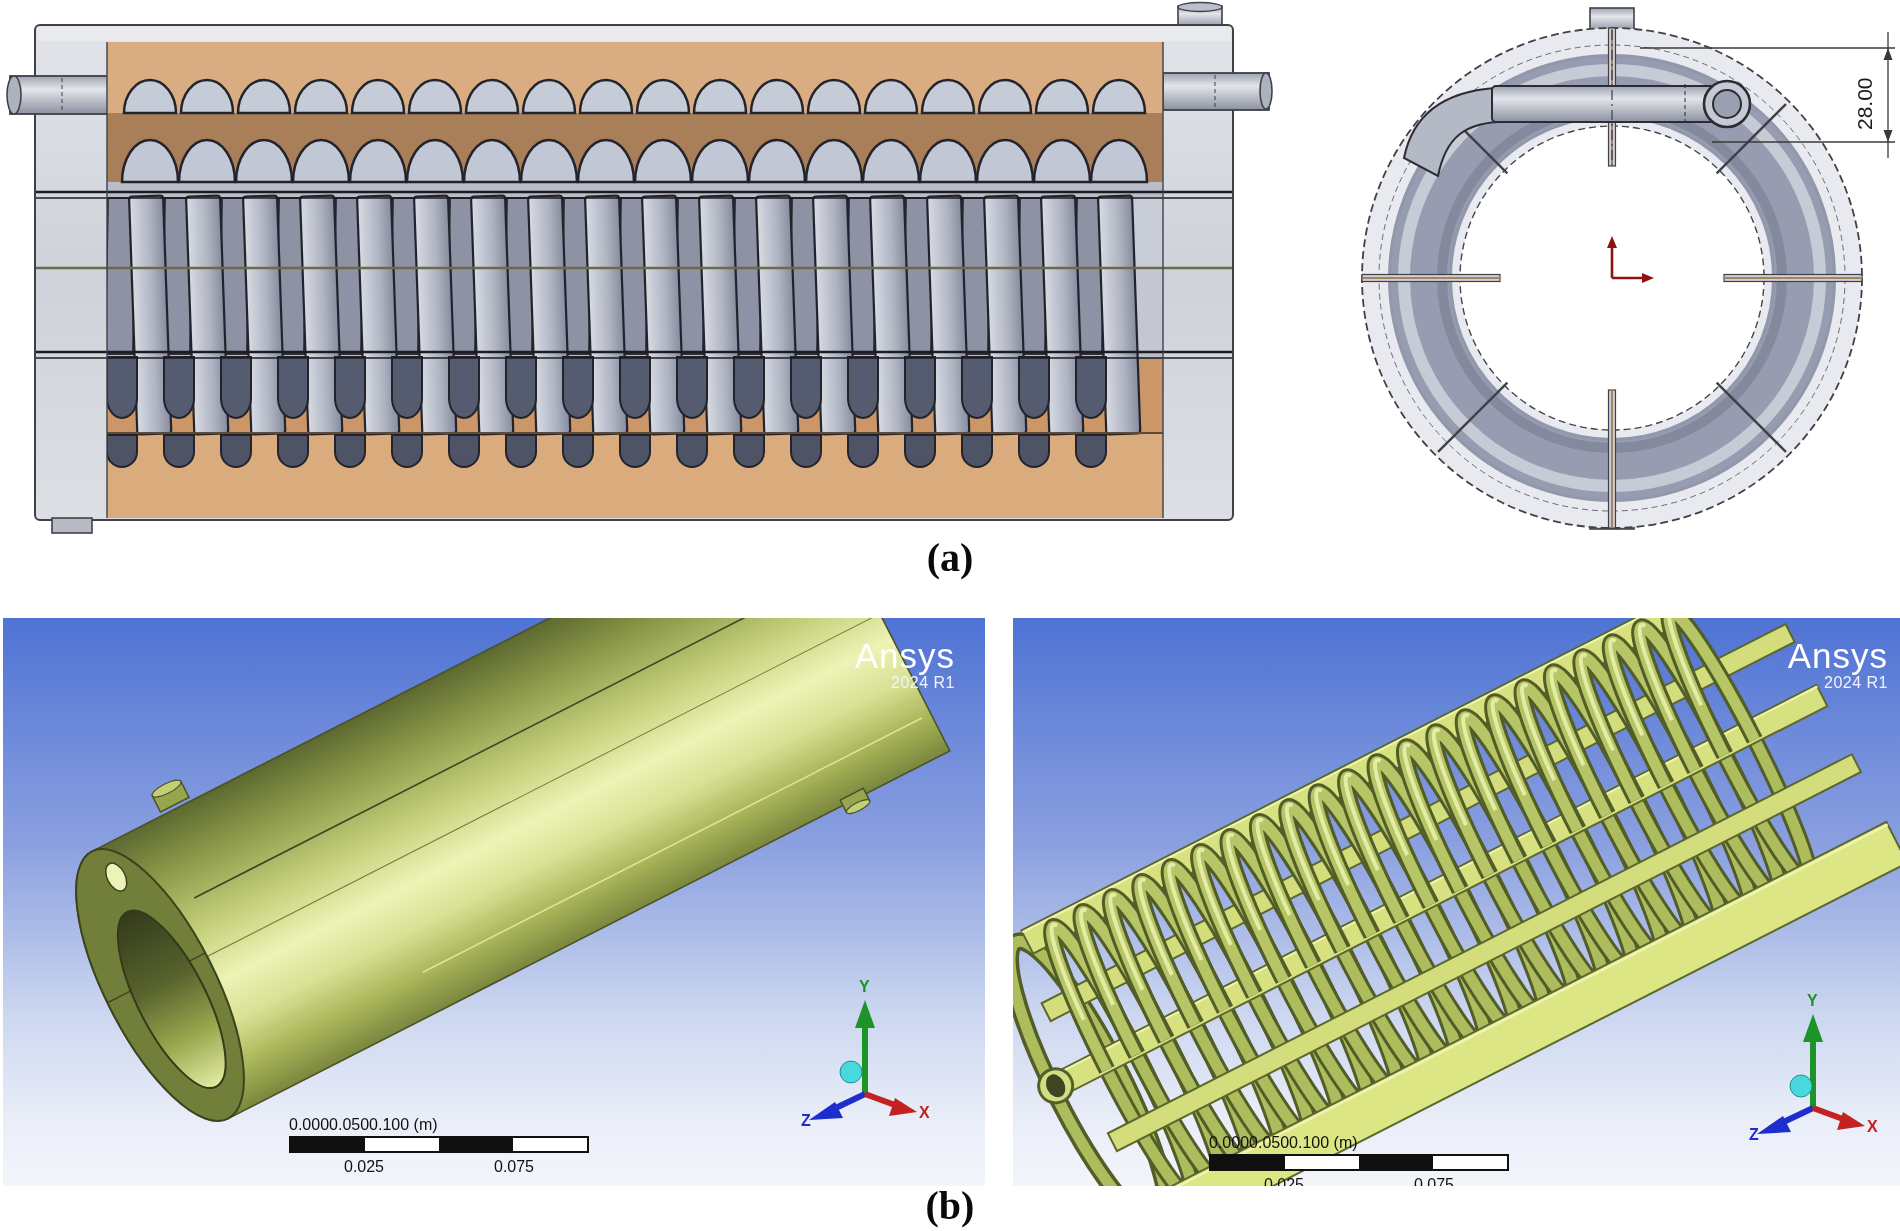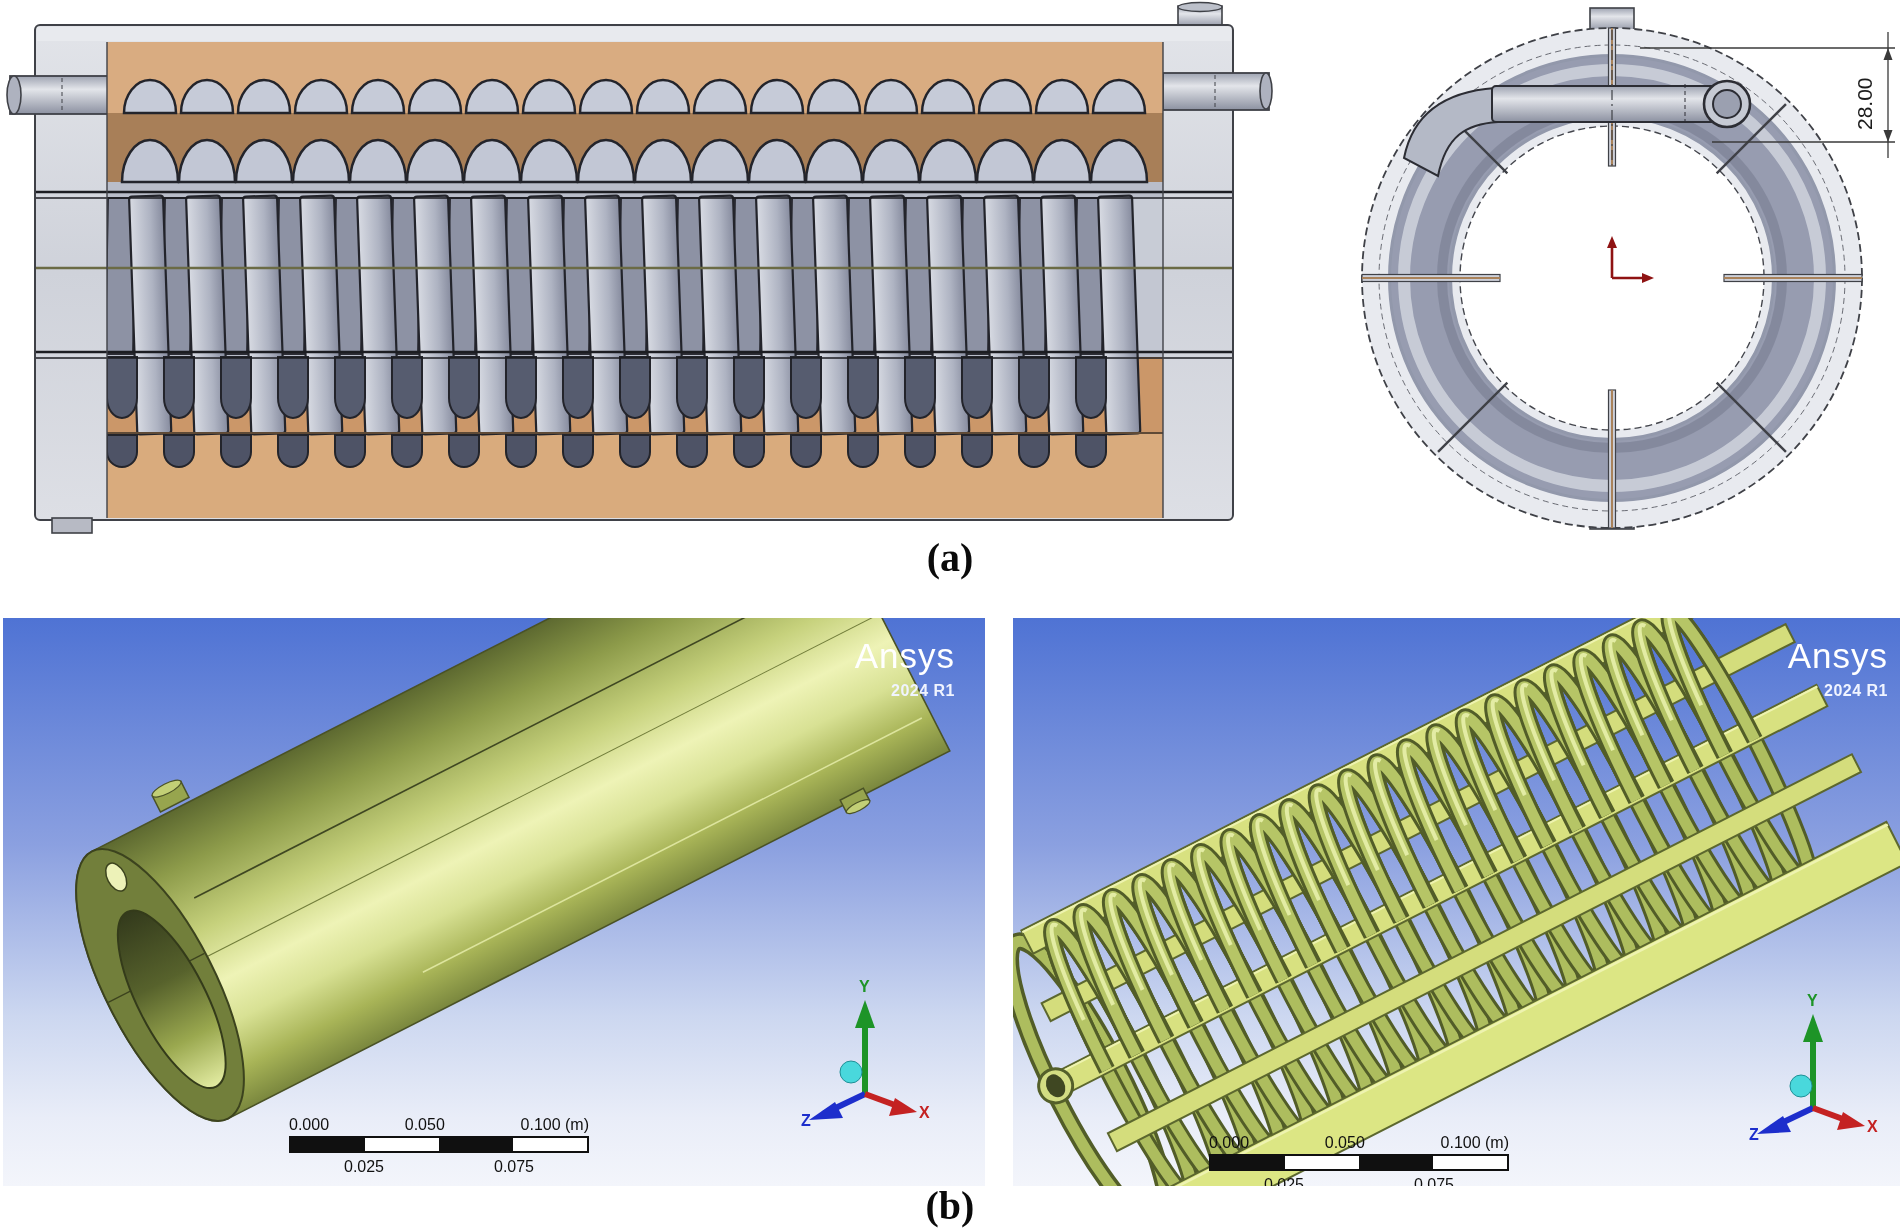--- a/index.html
+++ b/index.html
@@ -12,25 +12,25 @@
   .vp{position:absolute;overflow:hidden;
       background:linear-gradient(180deg,var(--viewport_top,#4f73d4) 0%,#8ba0e0 40%,
                  #ccd7f0 70%,#e9edf8 88%,var(--viewport_bottom,#f3f5fb) 100%);}
   #vp-left{left:3px;top:618px;width:982px;height:568px;}
   #vp-right{left:1013px;top:618px;width:887px;height:568px;}
   .render{position:absolute;left:0;top:0;}
   .ansys-logo{position:absolute;top:20px;text-align:right;color:#ffffff;line-height:1.05;}
   #vp-left .ansys-logo{right:30px;}
   #vp-right .ansys-logo{right:12px;}
   .ansys-name{font-size:35px;font-weight:normal;letter-spacing:1px;}
-  .ansys-ver{font-size:16px;font-weight:bold;color:#f0f4ff;letter-spacing:.5px;margin-top:8px;}
+  .ansys-ver{font-size:16px;font-weight:normal;color:#f0f4ff;letter-spacing:.5px;}
   .sbar{position:absolute;width:300px;color:#101010;font-size:16px;}
   #vp-left .sbar{left:286px;top:498px;}
   #vp-right .sbar{left:196px;top:516px;}
-  .sbar-top{display:flex;justify-content:space-between;margin-bottom:2px;gap:8px;}
+  .sbar-top{display:flex;margin-bottom:2px;}
   .sbar-bar{height:13px;border:2px solid #101010;display:flex;background:#fff;}
   .seg{flex:1;}
   .seg.k{background:#101010;}
   .sbar-bot{position:relative;height:20px;margin-top:5px;text-align:right;}
   .sbar-bot span{position:absolute;transform:translateX(-50%);}
   .sbar-bot .q1{left:25%;}
   .sbar-bot .q3{left:75%;}
   .triad{position:absolute;}
   #vp-left .triad{left:798px;top:358px;}
   #vp-right .triad{left:736px;top:372px;}

